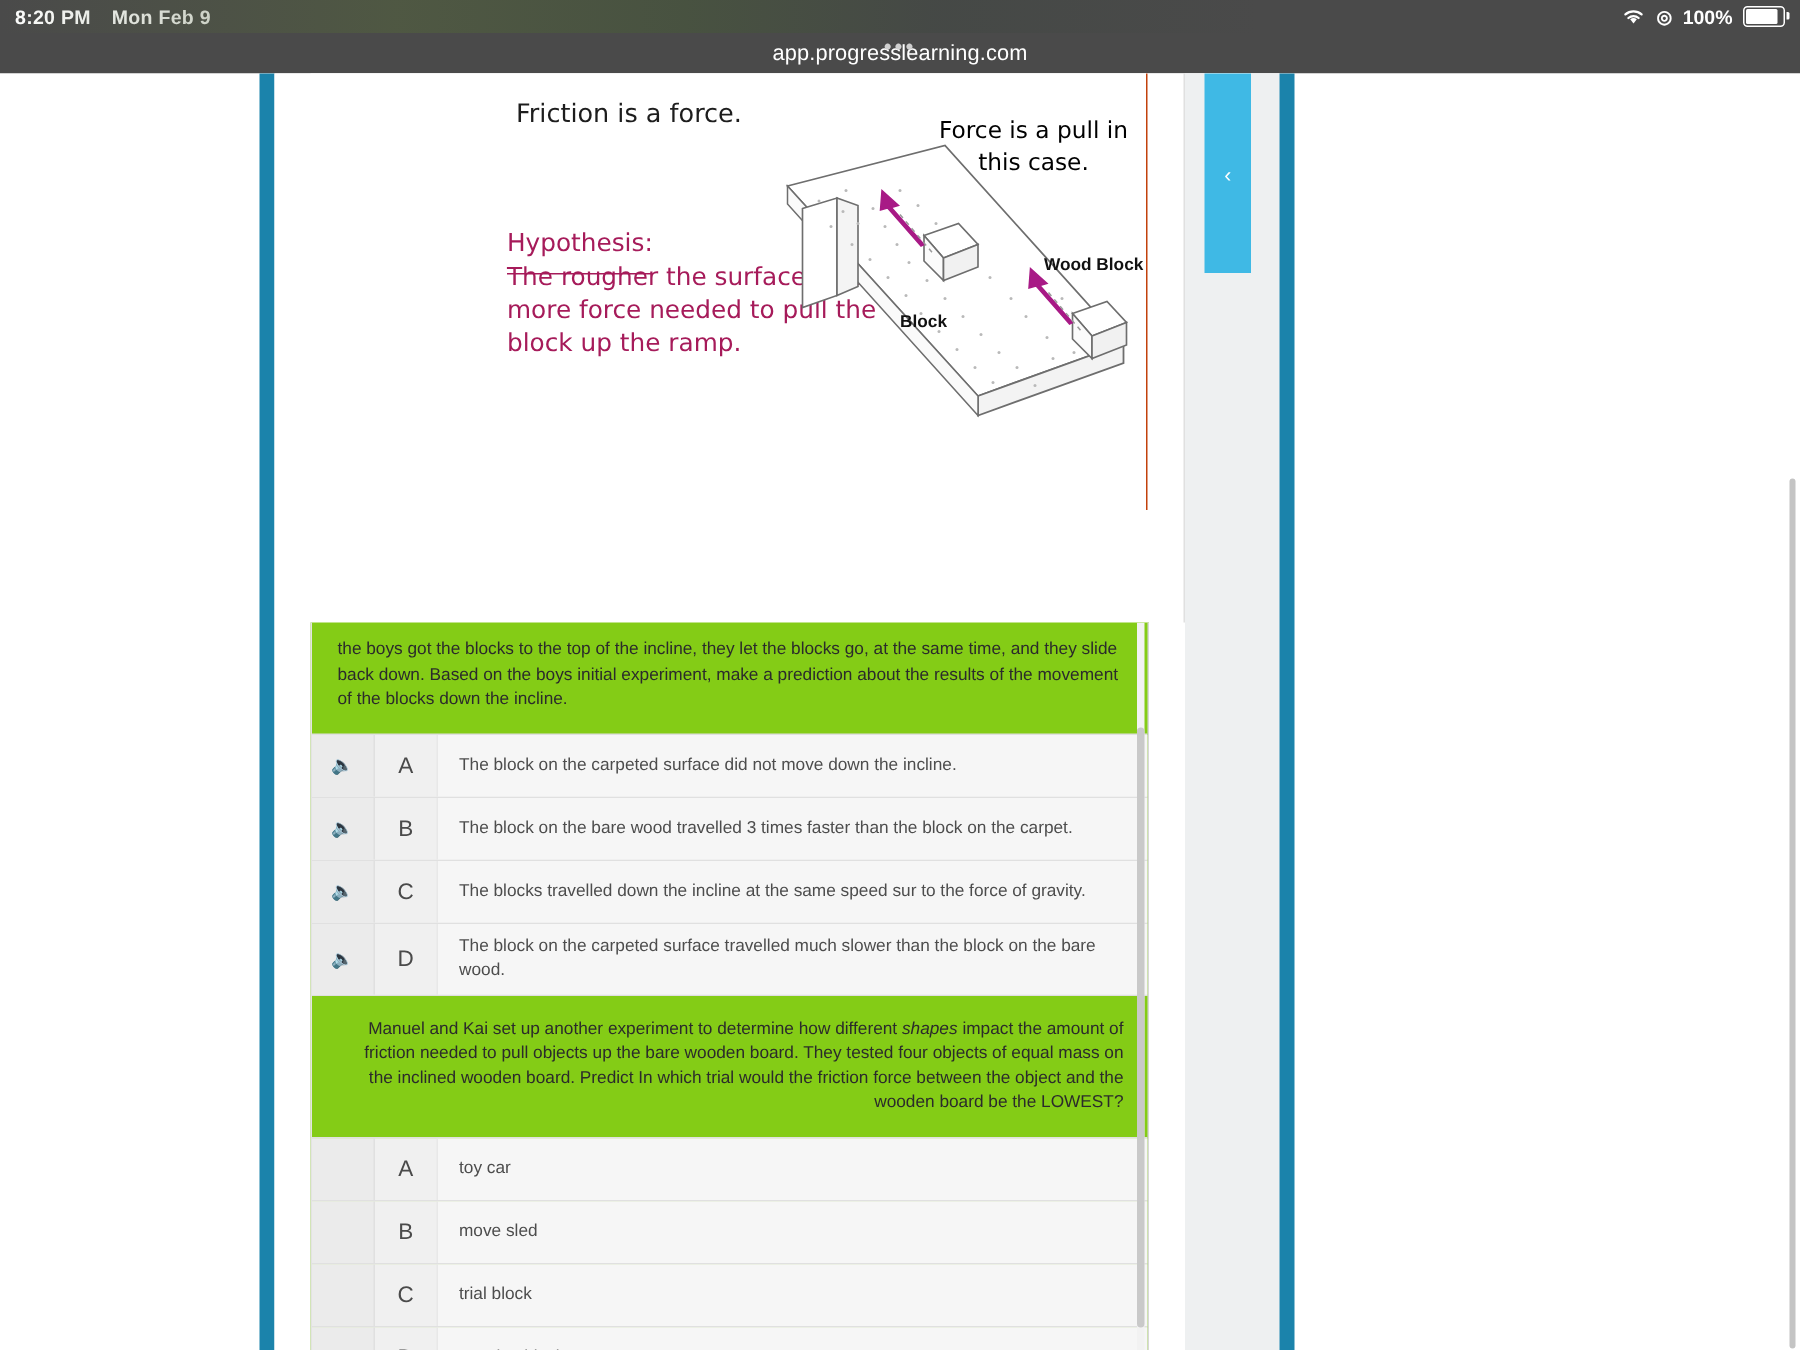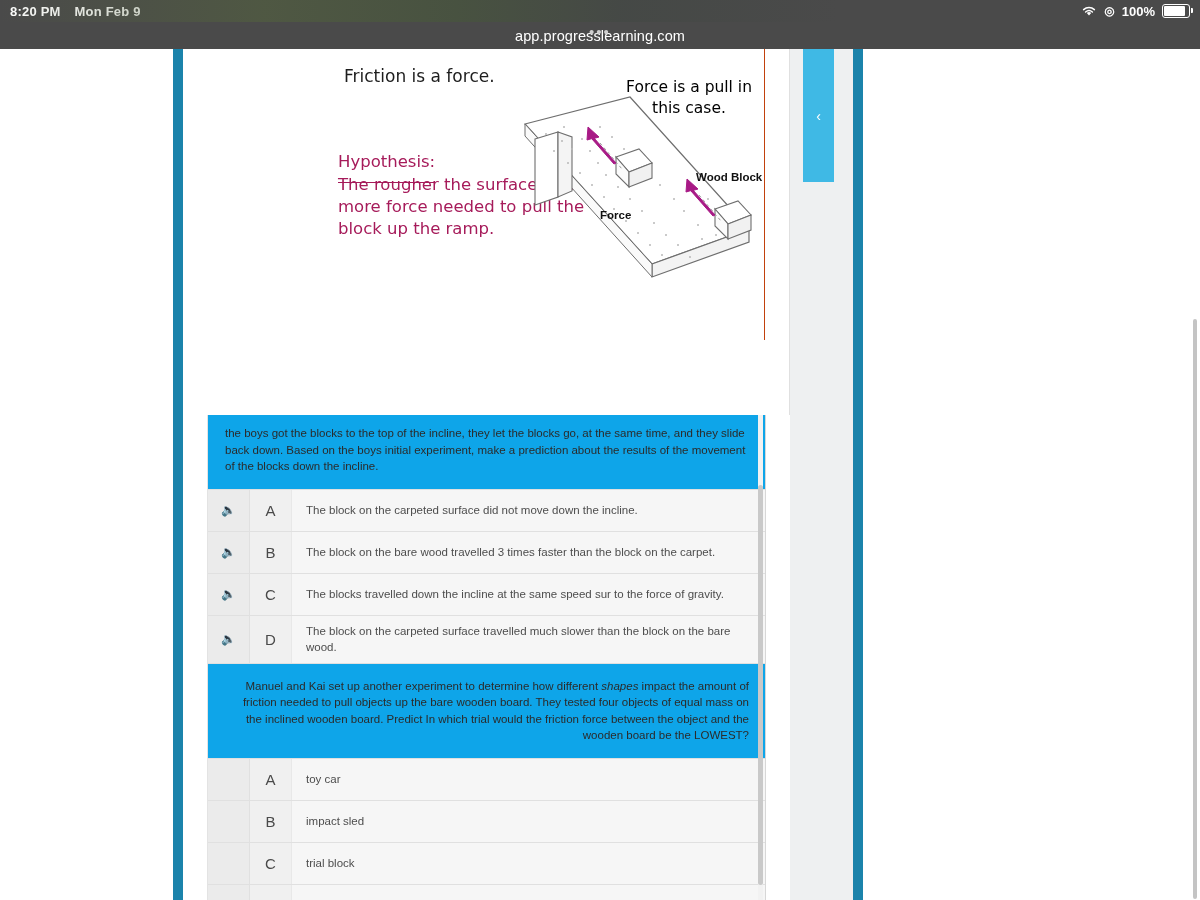--- a/index.html
+++ b/index.html
@@ -226,21 +226,21 @@
     position: absolute;
     left: 295px; top: 30px;
   }
 
   
   .qpanel {
     position: absolute;
     top: 366px; left: 207px;
     width: 557px;
     height: 485px;
-    background: #0ea5e9;
+    background: #84cc16;
     border-left: 1px solid #e3e3e3;
     border-right: 1px solid #d7d7d7;
     overflow: hidden;
   }
   .q-text {
     font-size: 11.5px;
     line-height: 16.5px;
     color: #2b2b2b;
     padding: 10px 16px 0 17px;
   }
@@ -454,21 +454,21 @@
           <path d="M211,137 L189,112 L196,110 L185,100 L184,113 L191,111 L213,136 Z" stroke-width="1"></path>
         </g>
 
         <g stroke="#9a9a9a" stroke-width="1" stroke-dasharray="3,3" fill="none">
           <path d="M98,64 L120,90"></path>
           <path d="M197,116 L219,142"></path>
         </g>
       </svg>
 
       <div class="wood-label">Wood Block</div>
-      <div class="carpet-label">Force</div>
+      <div class="carpet-label">Block</div>
     </div>
 
     <div class="qpanel">
       <div class="qscroll-track"></div>
       <div class="qscroll"></div>
 
       <div class="q-text">the boys got the blocks to the top of the incline, they let the blocks go, at the same time, and they slide back down. Based on the boys initial experiment, make a prediction about the results of the movement of the blocks down the incline.</div>
 
       <div class="choices">
         <div class="choice">
@@ -497,21 +497,21 @@
 
       <div class="choices">
         <div class="choice">
           <div class="audio blank">🔈</div>
           <div class="ltr">A</div>
           <div class="body">toy car</div>
         </div>
         <div class="choice">
           <div class="audio blank">🔈</div>
           <div class="ltr">B</div>
-          <div class="body">impact sled</div>
+          <div class="body">move sled</div>
         </div>
         <div class="choice">
           <div class="audio blank">🔈</div>
           <div class="ltr">C</div>
           <div class="body">trial block</div>
         </div>
         <div class="choice">
           <div class="audio blank">🔈</div>
           <div class="ltr">D</div>
           <div class="body">wooden block</div>

